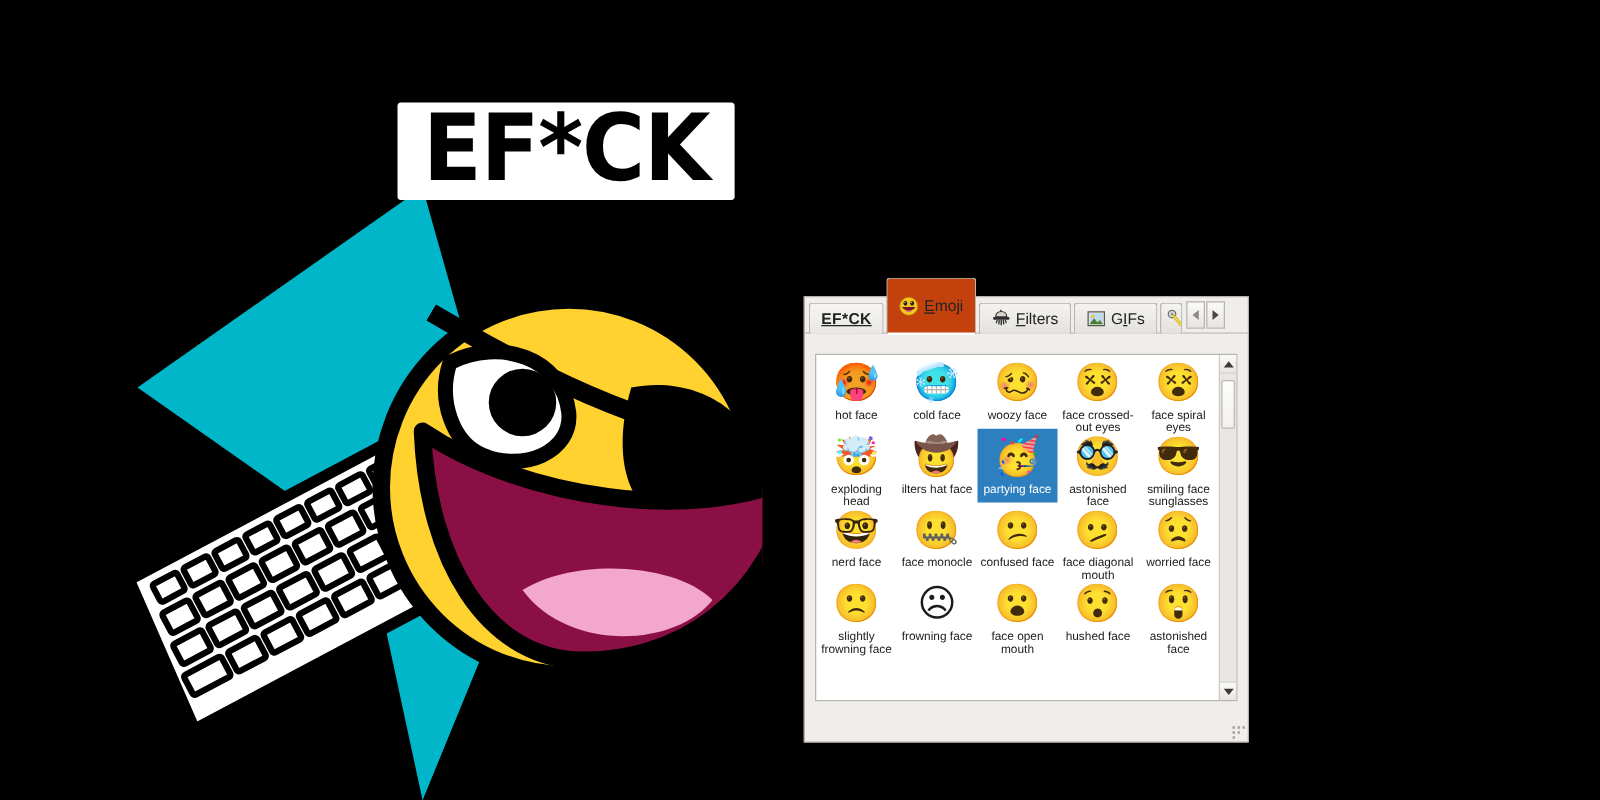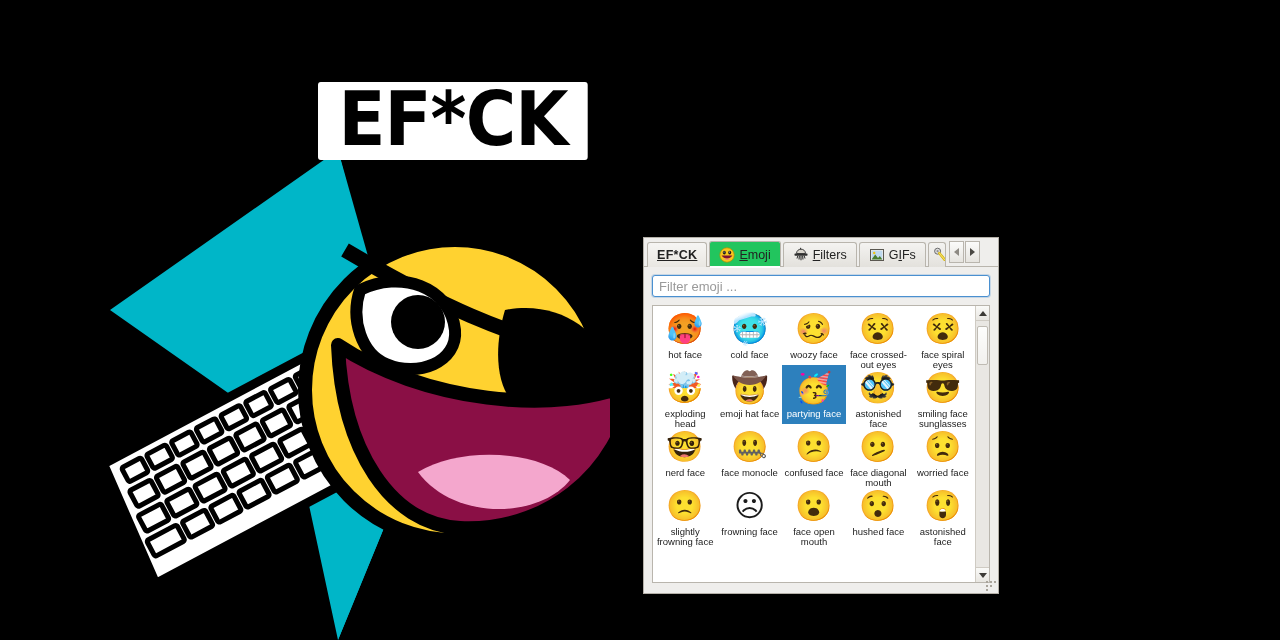--- a/index.html
+++ b/index.html
@@ -109,22 +109,22 @@
     border: 1px solid #b9b5ad;
     border-bottom: none;
     border-radius: 3px 3px 0 0;
     box-sizing: border-box;
     font-size: 12.5px;
     color: #222;
     white-space: nowrap;
     z-index: 1;
   }
   .tab.active {
-    background: #22c55e;
-    height: 26px;
+    background: #c2410c;
+    height: 45px;
     z-index: 3;
     border-color: #b9b5ad;
   }
   .tab.active::after {
     content: "";
     position: absolute;
     left: 0; right: 0; bottom: -1px;
     height: 2px;
     background: #fdfdfc;
   }
@@ -426,21 +426,20 @@
         <span class="ar left"></span>
       </div>
       <div class="navbtn">
         <span class="ar right"></span>
       </div>
     </div>
   </div>
 
   <div id="panel-body">
 
-    <input id="filter-input" type="text" placeholder="Filter emoji ..." style="">
 
     <div id="grid-wrap">
       <div id="grid" style="grid-template-columns: repeat(5, 1fr);">
           <div class="cell">
             <div class="cell-emoji" style="font-size: 30px; line-height: 38px;">🥵</div>
             <div class="cell-label">hot face</div>
           </div>
           <div class="cell">
             <div class="cell-emoji" style="font-size: 30px; line-height: 38px;">🥶</div>
             <div class="cell-label">cold face</div>
@@ -456,21 +455,21 @@
           <div class="cell">
             <div class="cell-emoji" style="font-size: 30px; line-height: 38px;">😵</div>
             <div class="cell-label">face spiral eyes</div>
           </div>
           <div class="cell">
             <div class="cell-emoji" style="font-size: 30px; line-height: 38px;">🤯</div>
             <div class="cell-label">exploding head</div>
           </div>
           <div class="cell">
             <div class="cell-emoji" style="font-size: 30px; line-height: 38px;">🤠</div>
-            <div class="cell-label">emoji hat face</div>
+            <div class="cell-label">ilters hat face</div>
           </div>
           <div class="cell selected" style="background: rgb(45, 128, 189);">
             <div class="cell-emoji" style="font-size: 30px; line-height: 38px;">🥳</div>
             <div class="cell-label">partying face</div>
           </div>
           <div class="cell">
             <div class="cell-emoji" style="font-size: 30px; line-height: 38px;">🥸</div>
             <div class="cell-label">astonished face</div>
           </div>
           <div class="cell">

